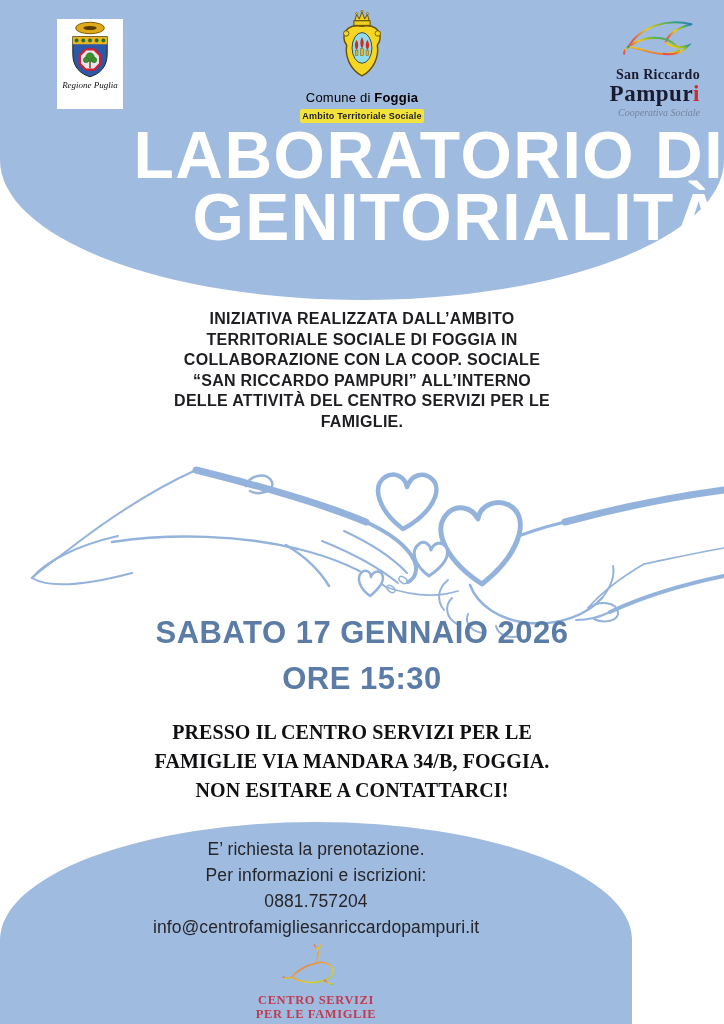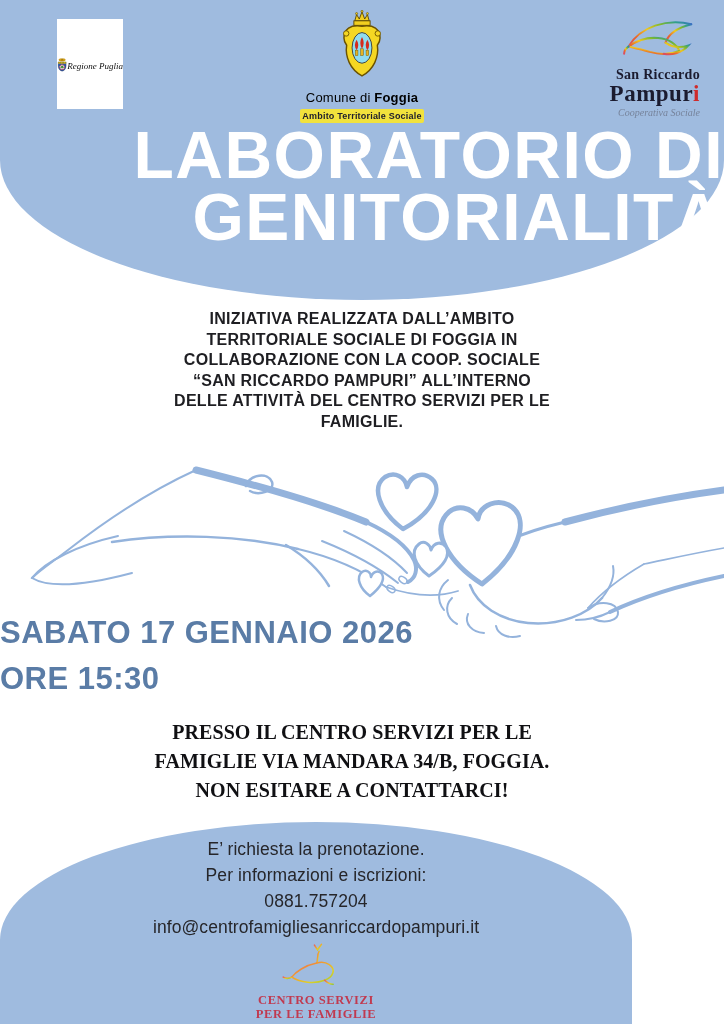--- a/index.html
+++ b/index.html
@@ -17,21 +17,21 @@
   }
   
   .header-blob{
     position:absolute;top:0;left:0;width:724px;height:300px;
     background:var(--header-blue);
     border-radius:0 0 50% 50% / 0 0 140px 140px;
   }
   
   .logo-puglia{
     position:absolute;left:57px;top:19px;width:66px;height:90px;background:#ffffff;
-    display:flex;align-items:center;justify-content:flex-start;
+    display:flex;flex-direction:column;align-items:center;justify-content:flex-start;
     padding-top:2px;z-index:3;
   }
   .logo-puglia .caption{
     font-family:"Liberation Serif",serif;font-style:italic;font-size:9px;color:#101010;
     margin-top:1px;white-space:nowrap;
   }
   .logo-foggia{
     position:absolute;left:0;right:0;top:10px;text-align:center;z-index:3;
   }
   .logo-foggia .name{
@@ -61,21 +61,21 @@
   .intro{
     position:absolute;top:309px;left:50%;transform:translateX(-50%);width:500px;
     text-align:center;font-weight:bold;font-size:16px;line-height:20.5px;
     letter-spacing:0.3px;color:#1e1e22;z-index:2;
   }
   .intro span{display:block;}
   
   .hands{position:absolute;top:430px;left:0;width:724px;height:210px;z-index:1;}
   
   .date{
-    position:absolute;top:610px;left:0;width:724px;z-index:2;
+    position:absolute;top:610px;left:0;width:724px;text-align:center;z-index:2;
     color:var(--date-blue);font-weight:bold;font-size:31px;line-height:46px;letter-spacing:0.5px;
   }
   .date span{display:block;}
   
   .venue{
     position:absolute;top:718px;left:0;width:704px;text-align:center;
     font-family:"Liberation Serif",serif;font-weight:bold;font-size:20px;line-height:29px;
     color:#101013;z-index:2;letter-spacing:0.1px;
   }
   .venue span{display:block;}

